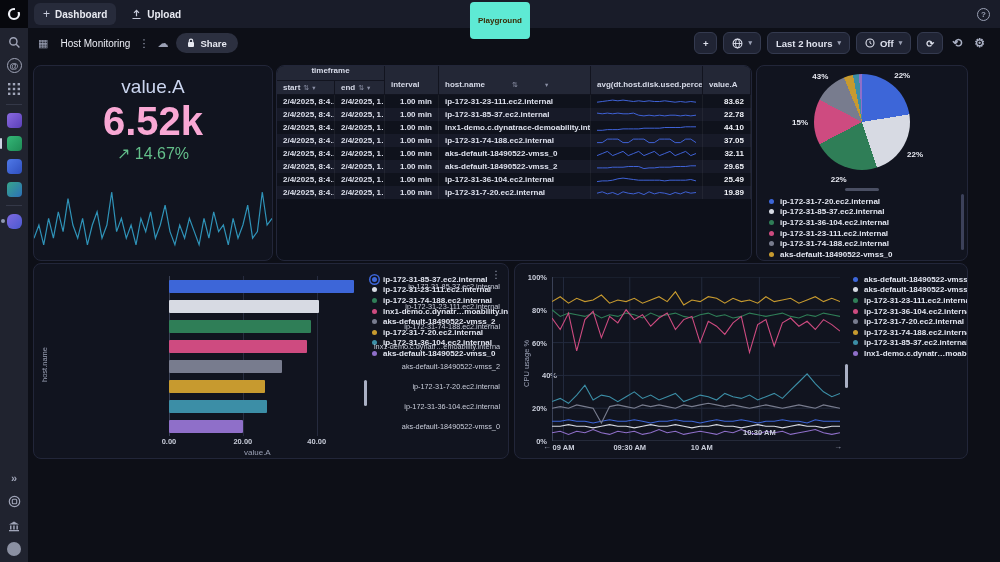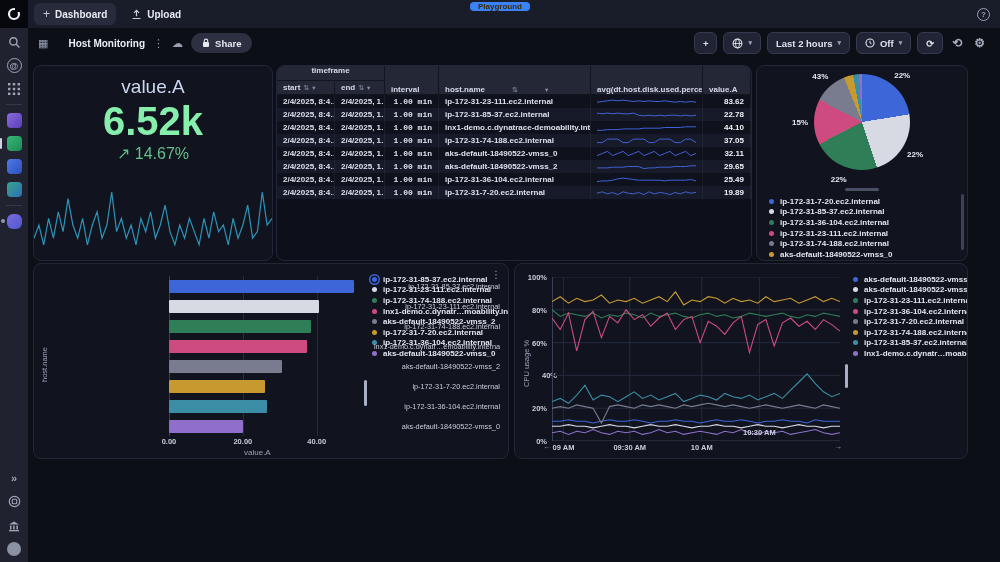--- a/index.html
+++ b/index.html
@@ -8,78 +8,78 @@
 
   
   .topbar { position:absolute; top:0; left:0; width:1000px; height:28px; background:#191c29;
     display:flex; align-items:center; z-index:10; }
   .logo-box { width:28px; height:28px; background:#07080d; display:flex; align-items:center; justify-content:center; flex:0 0 28px; }
   .nav-item { display:flex; align-items:center; gap:5px; font-size:10px; font-weight:700; color:#e8eaf2;
     padding:0 9px; height:28px; cursor:pointer; white-space:nowrap; }
   .tab-active { background:#272b3b; border-radius:6px; height:22px; margin:0 6px; }
   .plus-glyph { font-size:12px; font-weight:400; color:#c7cbdb; }
   .playground-badge { position:absolute; left:50%; transform:translateX(-50%); top:2px;
-    background:#3b82f6; color:#3a2c07; font-size:8px; font-weight:700; padding:0 8px; border-radius:4px; }
+    background:#5eead4; color:#3a2c07; font-size:8px; font-weight:700; padding:14px 8px; border-radius:4px; }
   .help-circle { margin-left:auto; margin-right:10px; width:13px; height:13px; border:1px solid #9aa0b4;
     border-radius:50%; color:#9aa0b4; font-size:8px; display:flex; align-items:center; justify-content:center; font-weight:700; }
 
   
   .sidebar { position:absolute; top:28px; left:0; width:28px; height:534px; background:#20232f;
     display:flex; flex-direction:column; align-items:center; padding:7px 0 6px; gap:8px; }
   .side-icon { width:15px; height:15px; color:#a0a5b8; display:flex; align-items:center; justify-content:center;
     font-size:11px; position:relative; }
   .side-divider { width:16px; height:1px; background:#343848; }
   .appicon { width:15px; height:15px; border-radius:4px; }
   .active-bar { position:absolute; left:-7px; top:2px; width:2px; height:11px; background:#cfd4e4; border-radius:1px; }
   .dot-badge { position:absolute; left:-6px; top:5px; width:4px; height:4px; border-radius:50%; background:#8f98b3; }
   .side-bottom { margin-top:auto; display:flex; flex-direction:column; align-items:center; gap:9px; }
   .avatar { width:14px; height:14px; border-radius:50%; background:#8b90a2; color:#23263a; font-size:8px; font-weight:700;
     display:flex; align-items:center; justify-content:center; }
 
   
   .content { position:absolute; left:28px; top:28px; width:972px; height:534px; background:#0d0f17; }
   .dash-toolbar { height:30px; display:flex; align-items:center; padding:0 12px 0 10px; gap:8px; }
   .tb-icon { color:#9aa0b4; font-size:11px; display:flex; align-items:center; }
-  .dash-title { font-size:10px; font-weight:700; color:#eceef6; margin-left:12px;text-align:center; }
+  .dash-title { font-size:10px; font-weight:400; color:#eceef6; margin-left:4px;text-align:center; }
   .share-btn { display:flex; align-items:center; gap:5px; background:#2c3040; border-radius:12px; height:20px;
     padding:0 11px; font-size:9.5px; font-weight:700; color:#e8eaf2; }
   .tb-right { margin-left:auto; display:flex; align-items:center; gap:6px; }
   .tbtn { height:22px; border-radius:6px; background:#202434; border:1px solid #343a4f; display:flex; align-items:center;
     gap:5px; padding:0 8px; font-size:9.5px; font-weight:600; color:#dfe2ee; }
   .tbtn .chev { font-size:7px; color:#9aa0b4; }
   .ghost { background:none; border:none; color:#aab0c4; font-size:12px; padding:0 3px; }
 
   
   .panel { position:absolute; background:#11141f; border:1px solid #222639; border-radius:8px; overflow:hidden; }
   #p-kpi  { left:5px;   top:37px;  width:240px; height:196px; }
   #p-table{ left:248px; top:37px;  width:476px; height:196px; background:#0d101a; }
   #p-pie  { left:728px; top:37px;  width:212px; height:196px; }
   #p-bar  { left:5px;   top:235px; width:476px; height:196px; }
   #p-line { left:486px; top:235px; width:454px; height:196px; }
 
   
   #p-kpi { display:flex; flex-direction:column; align-items:center; }
   .kpi-title { margin-top:10px; font-size:19px; color:#ccd6f0; }
-  .kpi-value { font-size:40px; font-weight:700; color:#86efac; line-height:1.15; }
+  .kpi-value { font-size:40px; font-weight:700; color:#f9a8d4; line-height:1.15; }
   .kpi-trend { font-size:16px; color:#63bf8a; }
   .kpi-spark { margin-top:auto; }
 
   
   .tbl-header { display:grid; grid-template-columns:58px 50px 54px 152px 112px 1fr; grid-template-rows:15px 14px; }
   .th { background:#232736; border-right:1px solid #12141f; border-bottom:1px solid #12141f; display:flex; align-items:center;
     gap:3px; padding:0 6px; font-size:8px; font-weight:700; color:#d6dae8; white-space:nowrap; overflow:hidden; }
-  .th.span2 { grid-row:1/3; align-items:flex-end; padding-top:9px;gap:27px; }
+  .th.span2 { grid-row:1/3; align-items:center; padding-top:9px;gap:27px; }
   .th .sort { font-size:7px; color:#8b90a6; font-weight:400; }
   .th .chev { font-size:6.5px; color:#8b90a6; font-weight:400; }
   .tr { display:grid; grid-template-columns:58px 50px 54px 152px 112px 1fr; height:13px; }
   .tr:nth-child(odd)  { background:#0f121c; }
   .tr:nth-child(even) { background:#171a28; }
   .td { font-size:8px; display:flex; align-items:center; padding:0 6px; color:#dde0ec; font-weight:600;
     border-right:1px solid rgba(255,255,255,0.05); white-space:nowrap; overflow:hidden; }
-  .td.num { justify-content:flex-end;font-family:Liberation Mono, monospace; }
+  .td.num { justify-content:flex-end; }
   .td.val { justify-content:flex-end; font-weight:700; color:#f0f2f8; }
 
   
   .pie-wrap { position:relative; height:120px; }
   .pie-circle { position:absolute; left:57px; top:8px; width:96px; height:96px; border-radius:50%; }
   .pie-label { position:absolute; font-size:8px; font-weight:700; color:#e8eaf2; transform:translate(-50%,-50%); }
   .drag-handle { width:34px; height:3px; background:#4a4f63; border-radius:2px; margin:2px auto 3px; }
   .legend { padding:2px 0 0 12px; }
   .legend-item { display:flex; align-items:center; gap:6px; height:10.6px; font-size:8px; font-weight:600; color:#e2e5f0; white-space:nowrap; }
   .legend-dot { width:5px; height:5px; border-radius:50%; flex:0 0 5px; }

